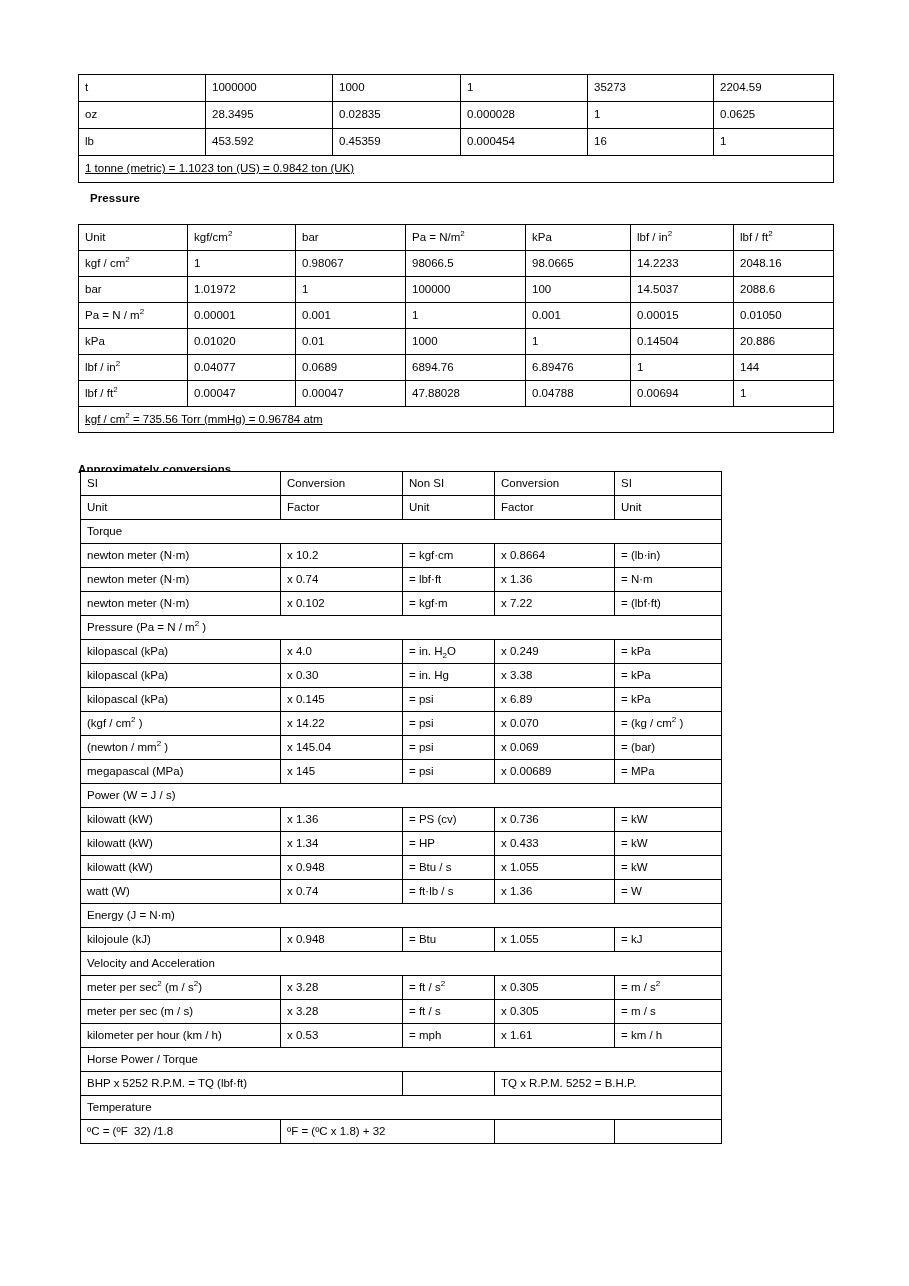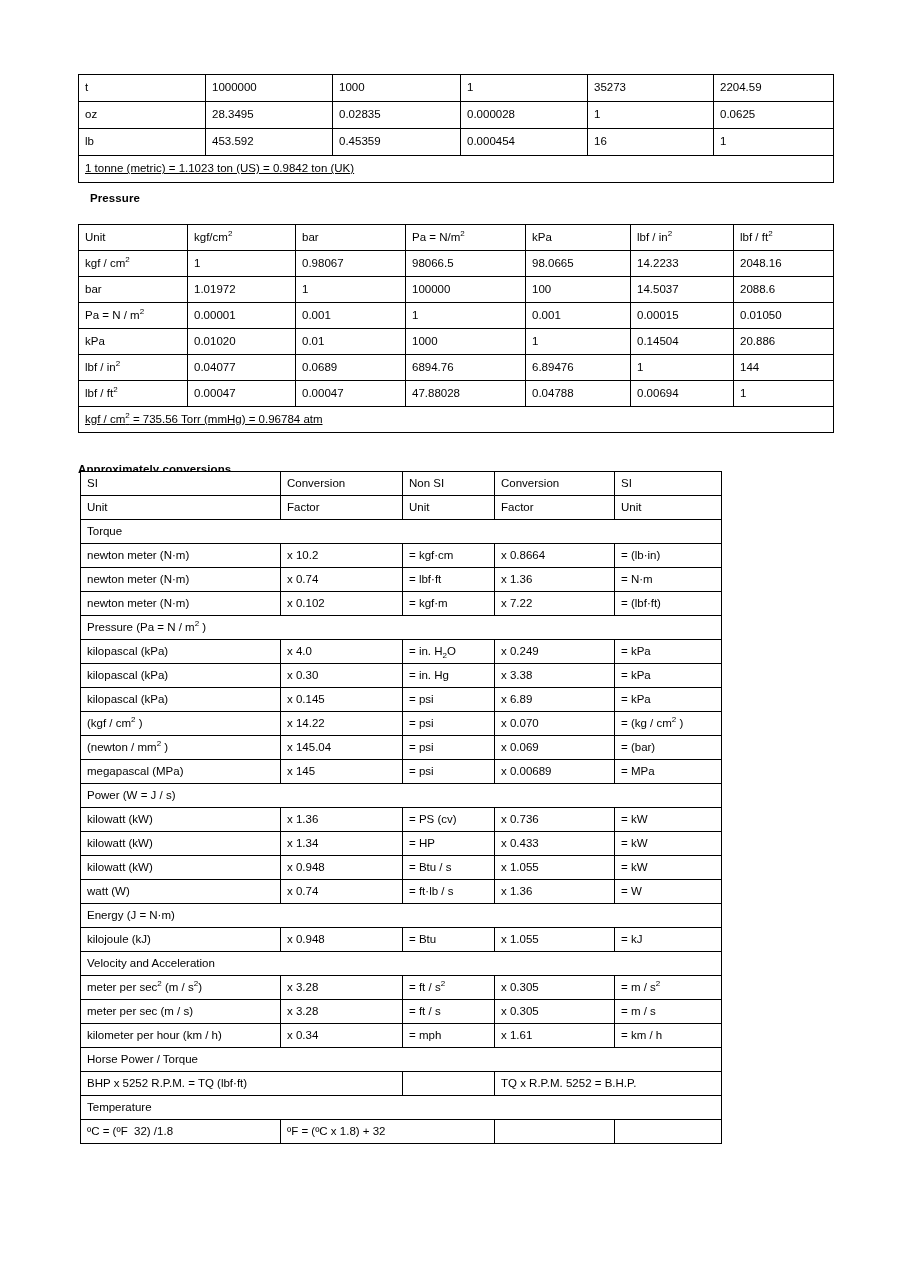--- a/index.html
+++ b/index.html
@@ -362,21 +362,21 @@
         </tr>
         <tr>
           <td>meter per sec (m  /  s)</td>
           <td>x 3.28</td>
           <td>= ft  /  s</td>
           <td>x 0.305</td>
           <td>= m  /  s</td>
         </tr>
         <tr>
           <td>kilometer per hour (km  /  h)</td>
-          <td>x 0.34</td>
+          <td>x 0.53</td>
           <td>= mph</td>
           <td>x 1.61</td>
           <td>= km  /  h</td>
         </tr>
         <tr>
           <td colspan="5">Horse Power  /  Torque</td>
         </tr>
         <tr>
           <td colspan="2">BHP x 5252 R.P.M.  = TQ (lbf·ft)</td>
           <td></td>

